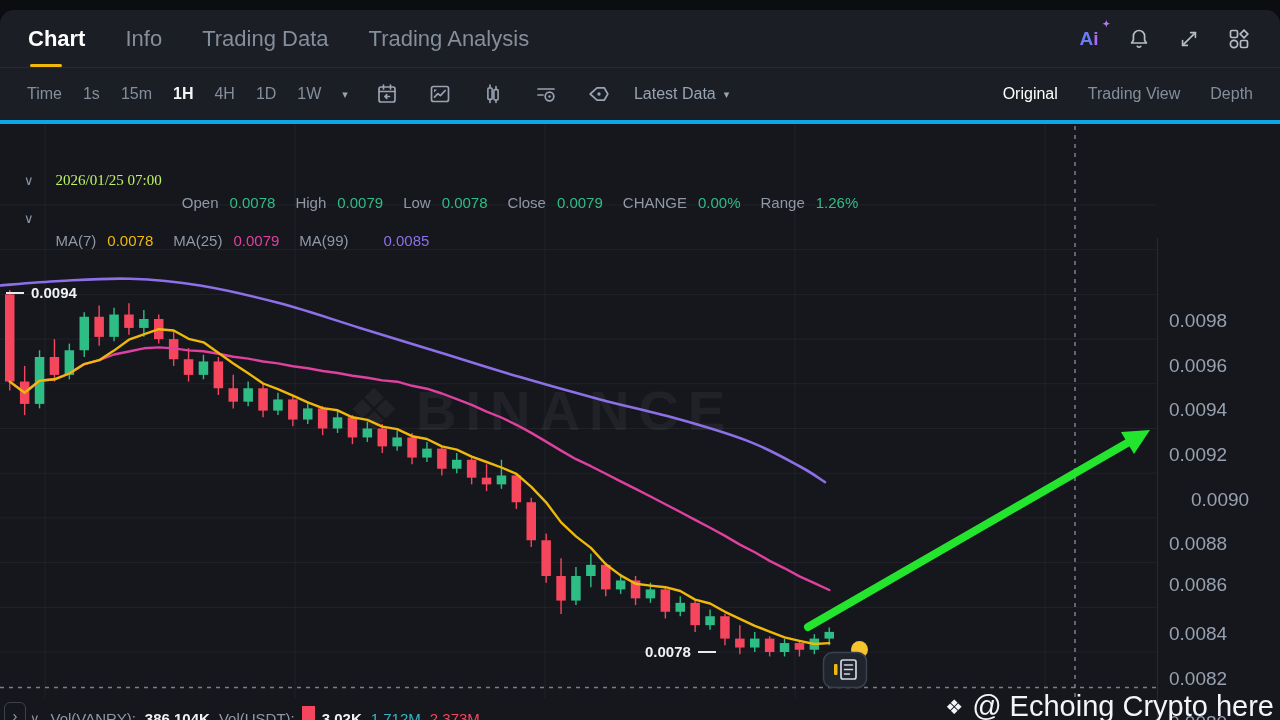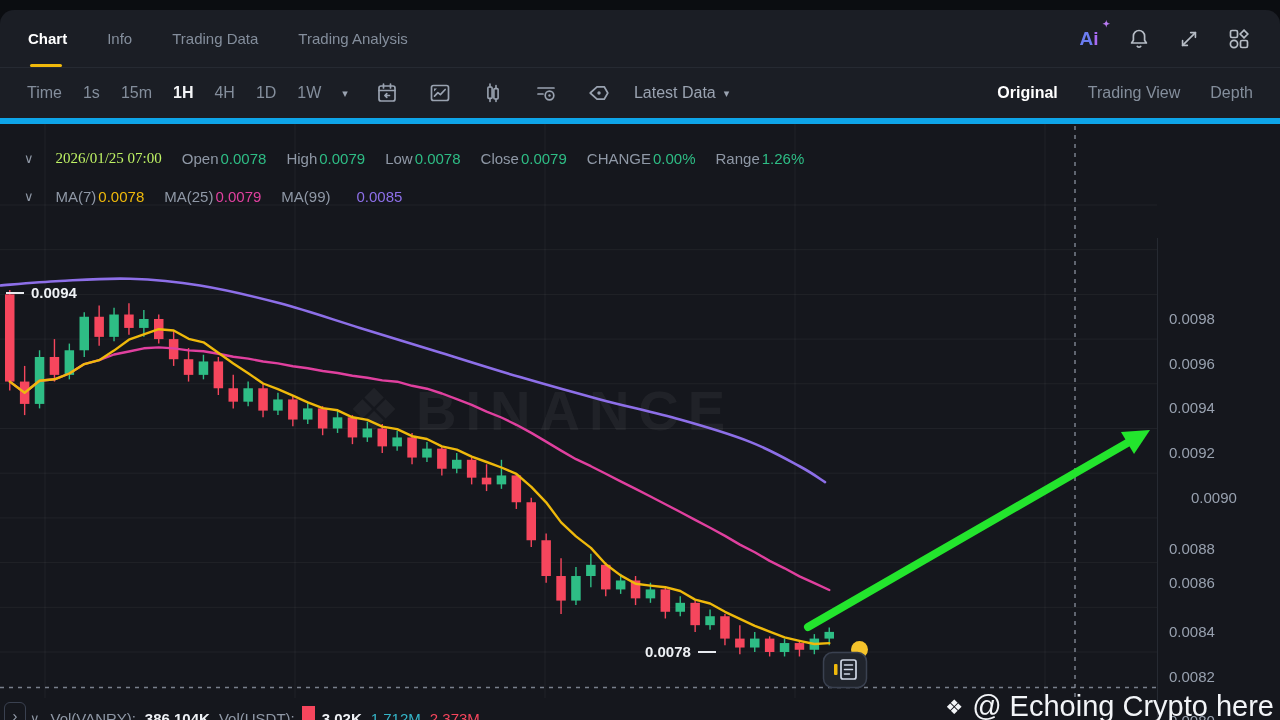--- a/index.html
+++ b/index.html
@@ -3,65 +3,65 @@
 <meta charset="utf-8">
 <style>
   html,body{margin:0;padding:0;width:1280px;height:720px;overflow:hidden;background:#0b0d11;
     font-family:"Liberation Sans",sans-serif;-webkit-font-smoothing:antialiased;}
   .app{position:absolute;left:0;top:10px;width:1280px;height:710px;background:#1b1e25;
     border-radius:14px 14px 0 0;overflow:hidden;}
   
   .nav{position:absolute;left:0;top:0;width:100%;height:58px;display:flex;align-items:center;
     padding:0 28px;box-sizing:border-box;border-bottom:1px solid #262a32;}
   .tabs{display:flex;gap:40px;align-items:center;}
-  .tab{font-size:15px;color:#848e9c;font-weight:500;position:relative;cursor:pointer;line-height:57px;height:57px;}
+  .tab{font-size:22px;color:#848e9c;font-weight:500;position:relative;cursor:pointer;line-height:57px;height:57px;}
   .tab.active{color:#ffffff;font-weight:700;}
   .tab.active::after{content:"";position:absolute;left:2px;bottom:0;width:32px;height:3px;background:#f0b90b;border-radius:2px;}
   .nav-icons{margin-left:auto;display:flex;gap:24px;align-items:center;}
   .icon-btn{width:26px;height:26px;display:flex;align-items:center;justify-content:center;color:#b7bdc6;}
   .ai-label{font-weight:800;font-size:19px;position:relative;letter-spacing:0;}
   .ai-a{color:#6b7cf0;}.ai-i{color:#a96bf2;}
   .ai-spark{position:absolute;top:-7px;right:-8px;font-size:9px;color:#bb7cf5;}
   
   .toolbar{position:absolute;left:0;top:58px;width:100%;height:56px;display:flex;align-items:center;
-    padding:0 27px;box-sizing:border-box;border-bottom:6px solid #0ea5e9;}
+    padding:0 27px;box-sizing:border-box;border-bottom:4px solid #0ea5e9;}
   .intervals{display:flex;gap:21px;align-items:center;}
   .interval{font-size:16px;color:#848e9c;cursor:pointer;}
   .interval.active{color:#f4f5f7;font-weight:700;}
   .caret{font-size:11px;color:#9aa3b1;}
   .tool-icons{display:flex;gap:27px;margin-left:26px;align-items:center;}
   .latest{margin-left:22px;display:flex;gap:8px;align-items:center;font-size:16px;color:#9aa3b1;cursor:pointer;}
   .spacer{flex:1;}
   .views{display:flex;gap:30px;align-items:center;}
   .view{font-size:16px;color:#848e9c;cursor:pointer;}
-  .view.active{color:#ffffff;font-weight:700;}
+  .view.active{color:#ffffff;font-weight:400;}
   
   .chart-pane{position:absolute;left:0;top:114px;width:1280px;height:574px;background:#15171d;}
   .wm-center{position:absolute;left:348px;top:252px;display:flex;align-items:center;gap:16px;z-index:0;
     color:rgba(255,255,255,0.05);}
   .wm-diamond{font-size:58px;}
   .wm-text{font-size:56px;font-weight:700;letter-spacing:9px;}
   #chart-svg{position:absolute;left:0;top:0;z-index:1;}
   .legend{position:absolute;left:24px;display:flex;align-items:center;gap:20px;z-index:3;font-size:15px;white-space:nowrap;}
-  .legend .grp{display:flex;gap:2px;align-items:center;}
+  .legend .grp{display:flex;gap:11px;align-items:center;margin-top:44px;}
   .lg-chev{color:#8f98a6;font-size:13px;margin-right:2px;cursor:pointer;}
   .lg-key{color:#8f98a6;}
   .lg-date{color:#bef264;font-family:Liberation Serif, serif;}
   .lg-val{color:#2ebd85;}
   .legend.row1{top:26px;}
   .legend.row2{top:64px;}
   .price-flag{position:absolute;display:flex;align-items:center;gap:7px;z-index:3;color:#eef1f5;
     font-size:15px;font-weight:600;}
   .flag-dash{width:18px;height:2px;background:#e7eaef;}
   
   .dot-marker{position:absolute;width:17px;height:17px;border-radius:50%;background:#f5c32b;z-index:4;}
   .note-marker{position:absolute;z-index:4;}
   
   .axis{position:absolute;left:1157px;top:114px;width:123px;height:606px;border-left:1px solid #262a32;z-index:5;}
-  .tick{position:absolute;left:11px;font-size:15px;color:#98a1af;}
+  .tick{position:absolute;left:11px;font-size:19px;color:#98a1af;}
   
   .vol-pane{position:absolute;left:0;top:688px;width:1280px;height:32px;background:#15171d;z-index:2;}
   .expander{position:absolute;left:4px;top:4px;width:20px;height:24px;border:1px solid #3a4150;border-radius:6px;
     color:#98a1af;font-size:15px;display:flex;align-items:center;justify-content:center;cursor:pointer;}
   .vol-legend{position:absolute;left:30px;top:8px;display:flex;align-items:center;gap:9px;font-size:15px;white-space:nowrap;}
   .vol-key{color:#8f98a6;}
   .vol-white{color:#eef1f5;font-weight:700;}
   .vol-bar{width:13px;height:24px;background:#f6465d;margin:0 -2px;}
   
   .wm-bottom{position:absolute;right:6px;top:680px;display:flex;align-items:center;gap:9px;z-index:9;color:#f2f4f7;}
@@ -378,21 +378,21 @@
       </svg>
     </div>
 
     <div class="axis">
       <div id="axis-ticks">
           <div class="tick" style="top: 72px;">0.0098</div>
           <div class="tick" style="top: 116.7px;">0.0096</div>
           <div class="tick" style="top: 161.4px;">0.0094</div>
           <div class="tick" style="top: 206.1px;">0.0092</div>
           <div class="tick" style="top: 250.8px; margin-left: 22px;">0.0090</div>
-          <div class="tick" style="top: 302px;">0.0088</div>
+          <div class="tick" style="top: 295px;">0.0088</div>
           <div class="tick" style="top: 336px;">0.0086</div>
           <div class="tick" style="top: 384.9px;">0.0084</div>
           <div class="tick" style="top: 429.6px;">0.0082</div>
           <div class="tick" style="top: 474.3px;">0.0080</div>
         </div>
 
     </div>
   </div>
 
   <div class="vol-pane">

